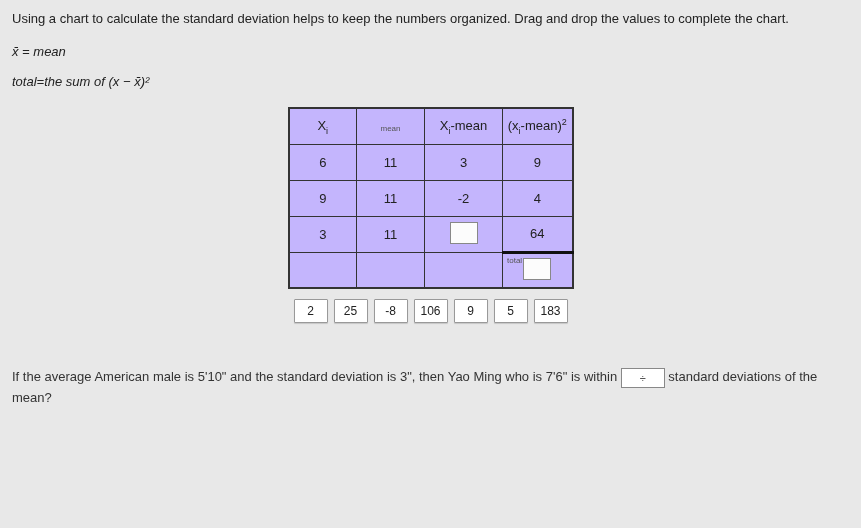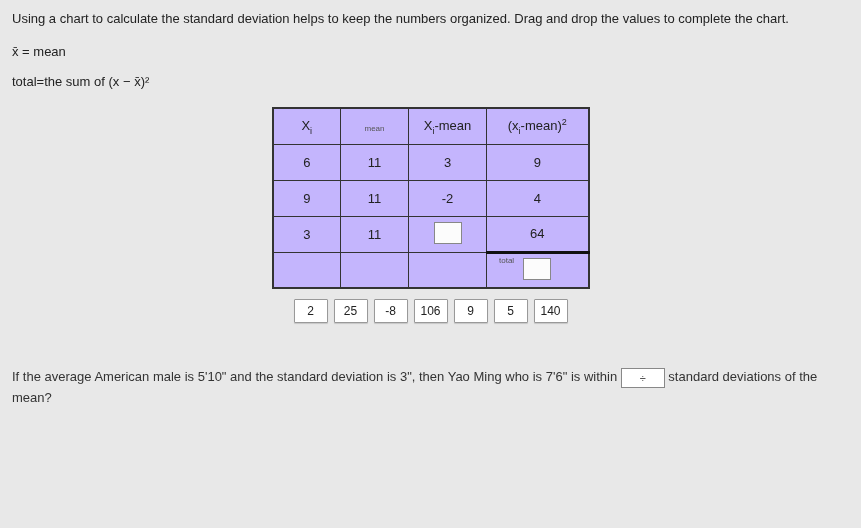--- a/index.html
+++ b/index.html
@@ -1,28 +1,28 @@
 <!DOCTYPE html>
 <html><head>
 <meta charset="utf-8">
 <style>
 *{margin:0;padding:0;box-sizing:border-box}
 body{font-family:Arial,sans-serif;background:#e8e8e8;width:861px;height:528px;padding:10px 12px;color:#222;font-size:13px}
 .instr{margin-bottom:16px;line-height:1.4}
-.math{margin:15px 0}
+.math{font-style:italic;margin:15px 0}
 .table-wrap{display:flex;justify-content:center;margin-top:18px}
 table{border-collapse:collapse;background:#c4b5fd;border:2px solid #333}
 td,th{border:1px solid #333;text-align:center;font-size:13px;padding:0}
 th{font-weight:normal;height:36px;width:68px}
 td{height:36px;width:68px}
 .sub{font-size:9px;vertical-align:sub}
 .sup{font-size:9px;vertical-align:super}
 .drop{width:28px;height:22px;border:1px solid #888;background:#fcfcfc;display:inline-block}
 .total-cell{border-top:3px solid #111;position:relative}
-.total-label{font-size:8px;position:absolute;top:2px;left:12px;color:#555}
+.total-label{font-size:8px;position:absolute;top:2px;left:4px;color:#555}
 .chips{display:flex;justify-content:center;gap:6px;margin-top:10px}
 .chip{border:1px solid #999;background:#fff;min-width:34px;height:24px;display:flex;align-items:center;justify-content:center;font-size:12px;border-radius:1px;box-shadow:0 1px 1px rgba(0,0,0,.15)}
 .q2{margin-top:44px;font-size:13px;color:#333;line-height:1.5}
 .select{display:inline-block;border:1px solid #888;background:#fff;width:44px;height:20px;vertical-align:middle;text-align:center;line-height:18px;font-size:11px;color:#555}
 .mean-hdr{font-size:8px;color:#555}
 </style>
 </head>
 <body>
 
 <div class="instr">Using a chart to calculate the standard deviation helps to keep the numbers organized. Drag and drop the values to complete the chart.</div>
@@ -31,21 +31,21 @@
   <span>total=the sum of </span><span>(x − x̄)²</span>
 </div>
 
 <div class="table-wrap">
 <table>
 <tbody>
         <tr>
   <th><span>X</span><span class="sub">i</span></th>
   <th><span class="mean-hdr">mean</span></th>
   <th style="width:78px"><span>X</span><span class="sub">i</span><span>-mean</span></th>
-  <th style="width:102px"><span>(x</span><span class="sub">i</span><span>-mean)</span><span class="sup">2</span></th>
+  <th style="width:70px"><span>(x</span><span class="sub">i</span><span>-mean)</span><span class="sup">2</span></th>
 </tr>
 </tbody>
       <tbody id="tbody">
         <tr>
           <td>6</td>
           <td>11</td>
           <td>3</td>
           <td>9</td>
         </tr>
         <tr>
@@ -75,20 +75,20 @@
     </table>
 </div>
 
 <div class="chips" id="chips">
     <div class="chip">2</div>
     <div class="chip">25</div>
     <div class="chip">-8</div>
     <div class="chip">106</div>
     <div class="chip">9</div>
     <div class="chip">5</div>
-    <div class="chip">140</div>
+    <div class="chip">183</div>
   </div>
 
 <div class="q2">
   <span>If the average American male is 5'10" and the standard deviation is 3", then Yao Ming who is 7'6" is within </span>
   <span class="select">÷</span>
   <span> standard deviations of the mean?</span>
 </div>
 
 </body></html>

